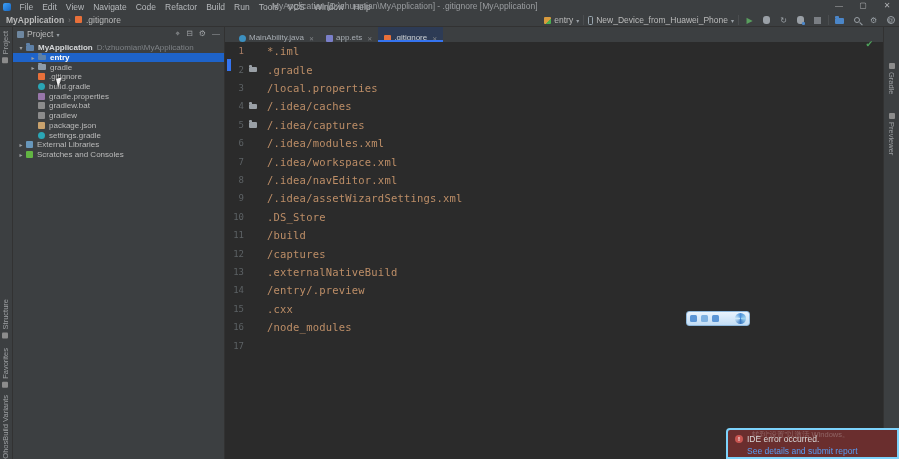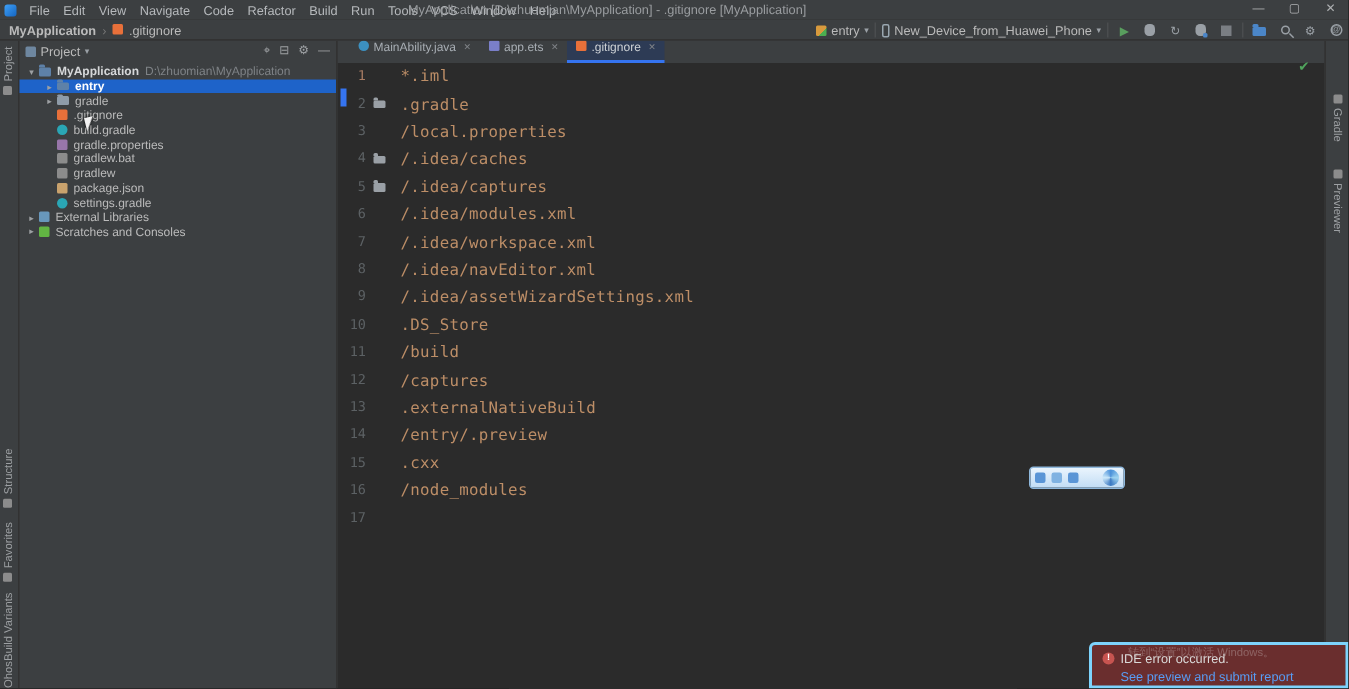--- a/index.html
+++ b/index.html
@@ -72,21 +72,21 @@
   .rootb{font-weight:bold;color:#D5D7D9}
   .selrow .rootb{color:#fff}
   .ic-git{background:#E8703A}.ic-gradle{background:#2AA6B5;border-radius:50%}
   .ic-prop{background:#9876AA}.ic-file{background:#8C8C8C}
   .ic-json{background:#C9A26D}.ic-lib{background:#6897BB}.ic-scratch{background:#62B543}
 
   
   .editor{position:absolute;left:225px;top:27px;right:16px;bottom:0;background:#2B2B2B;z-index:5}
   .tabbar{position:absolute;left:0;top:0;right:0;height:15px;background:#3C3F41;
           display:flex;align-items:stretch;padding-left:8px;font-size:8px}
-  .tab{display:flex;align-items:flex-start;gap:3px;padding:0 6px;color:#A7ADB3;position:relative}
+  .tab{display:flex;align-items:flex-end;gap:3px;padding:0 6px;color:#A7ADB3;position:relative}
   .tab .tx{font-size:6px;color:#808488;margin-left:2px}
   .tab.active{background:#2D3B55;color:#CED2D6}
   .tab.active:after{content:"";position:absolute;left:0;right:0;bottom:0;height:2px;background:#3574F0}
   .ti{width:7px;height:7px;border-radius:1px;flex:none}
   .ti.ability{background:#3C90C0;border-radius:50%}
   .ti.ets{background:#7A7FC9}
   .ti.git{background:#E8703A}
   .code{position:absolute;left:0;top:15px;right:0;bottom:0;font-family:"DejaVu Sans Mono","Liberation Mono",monospace}
   .eline{height:18.42px;display:flex;align-items:center}
   .num{width:19px;text-align:right;font-size:9px;color:#5C6164;flex:none}
@@ -419,20 +419,20 @@
     <span class="g g2"></span>
     <span class="g"></span>
     <span class="pinwheel"></span>
   </div>
 
   <div class="notif">
     <div class="nrow">
       <span class="nerr">!</span>
       <span>IDE error occurred.</span>
     </div>
-    <div class="nlink">See preview and submit report</div>
+    <div class="nlink">See details and submit report</div>
   </div>
 
   <div class="wm">
     <div class="wm2">转到“设置”以激活 Windows。</div>
   </div>
 
 </div>
 
 </body></html>

